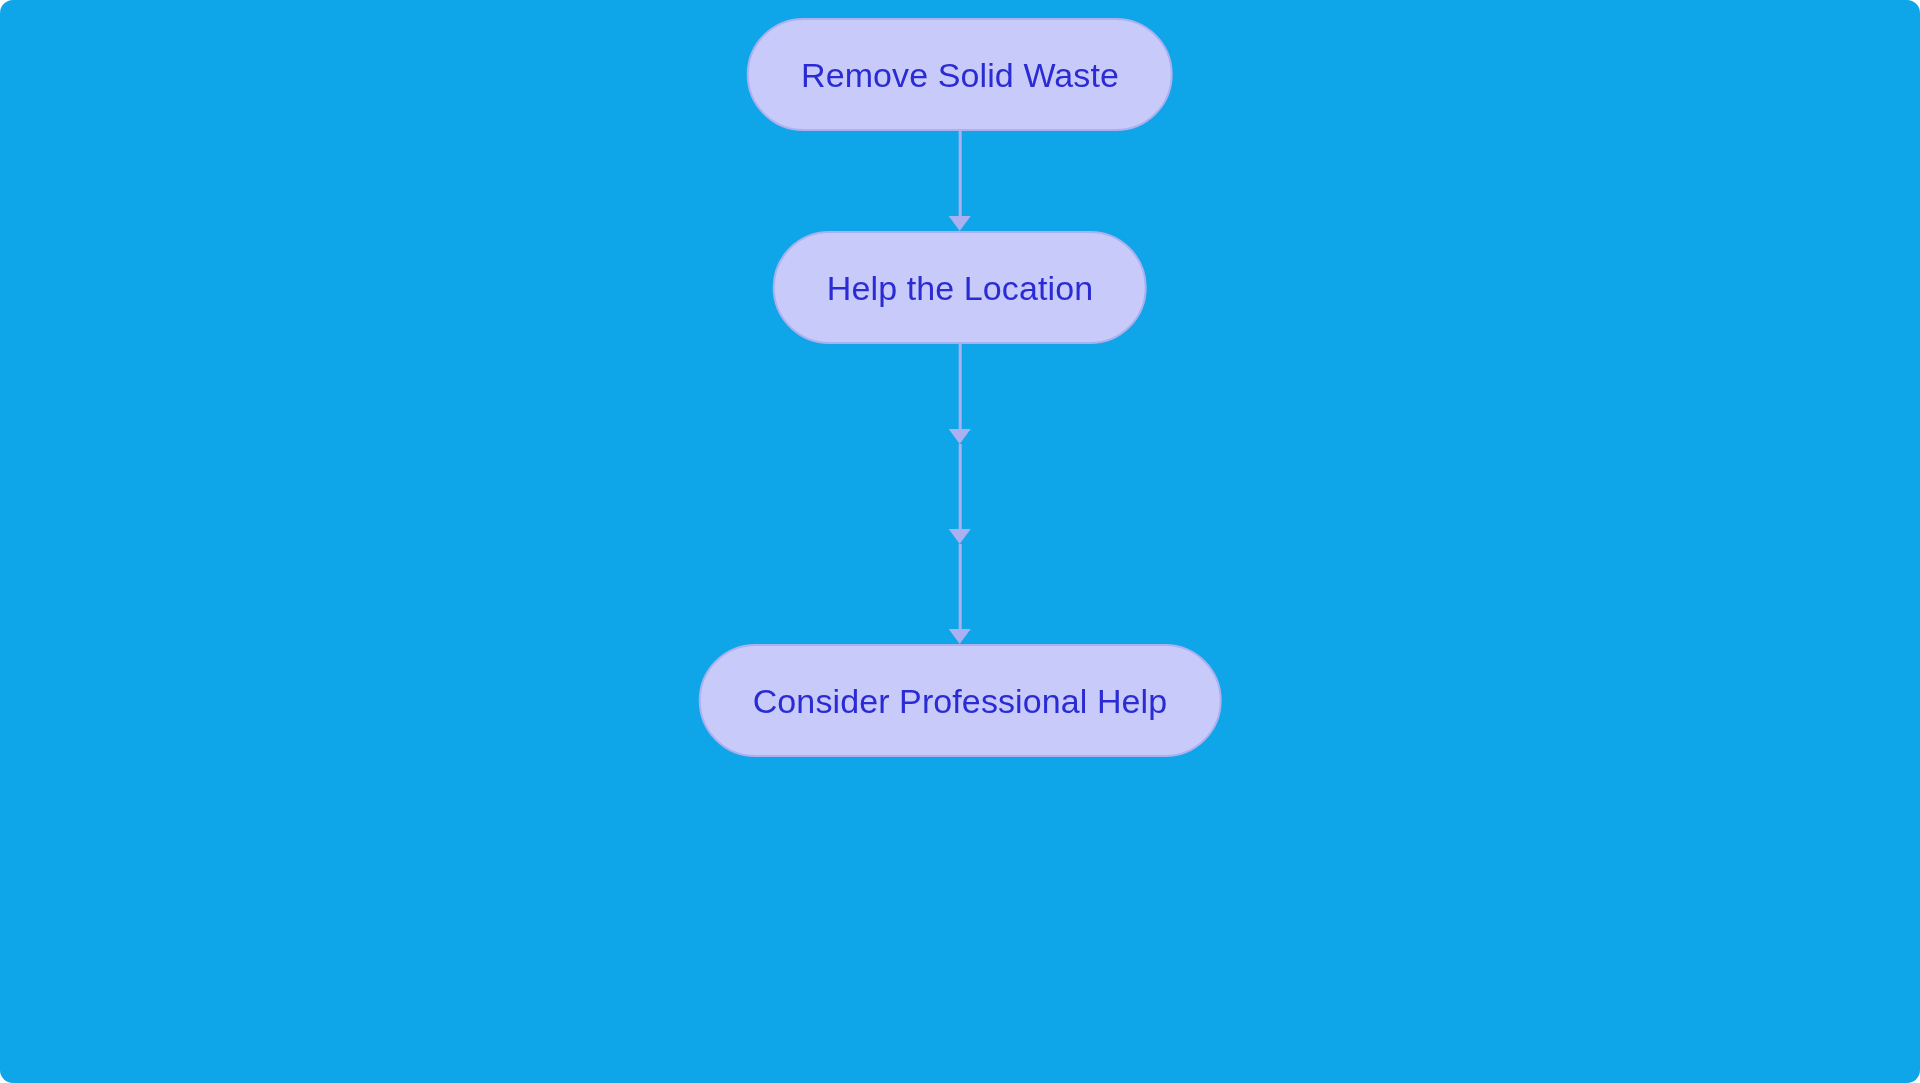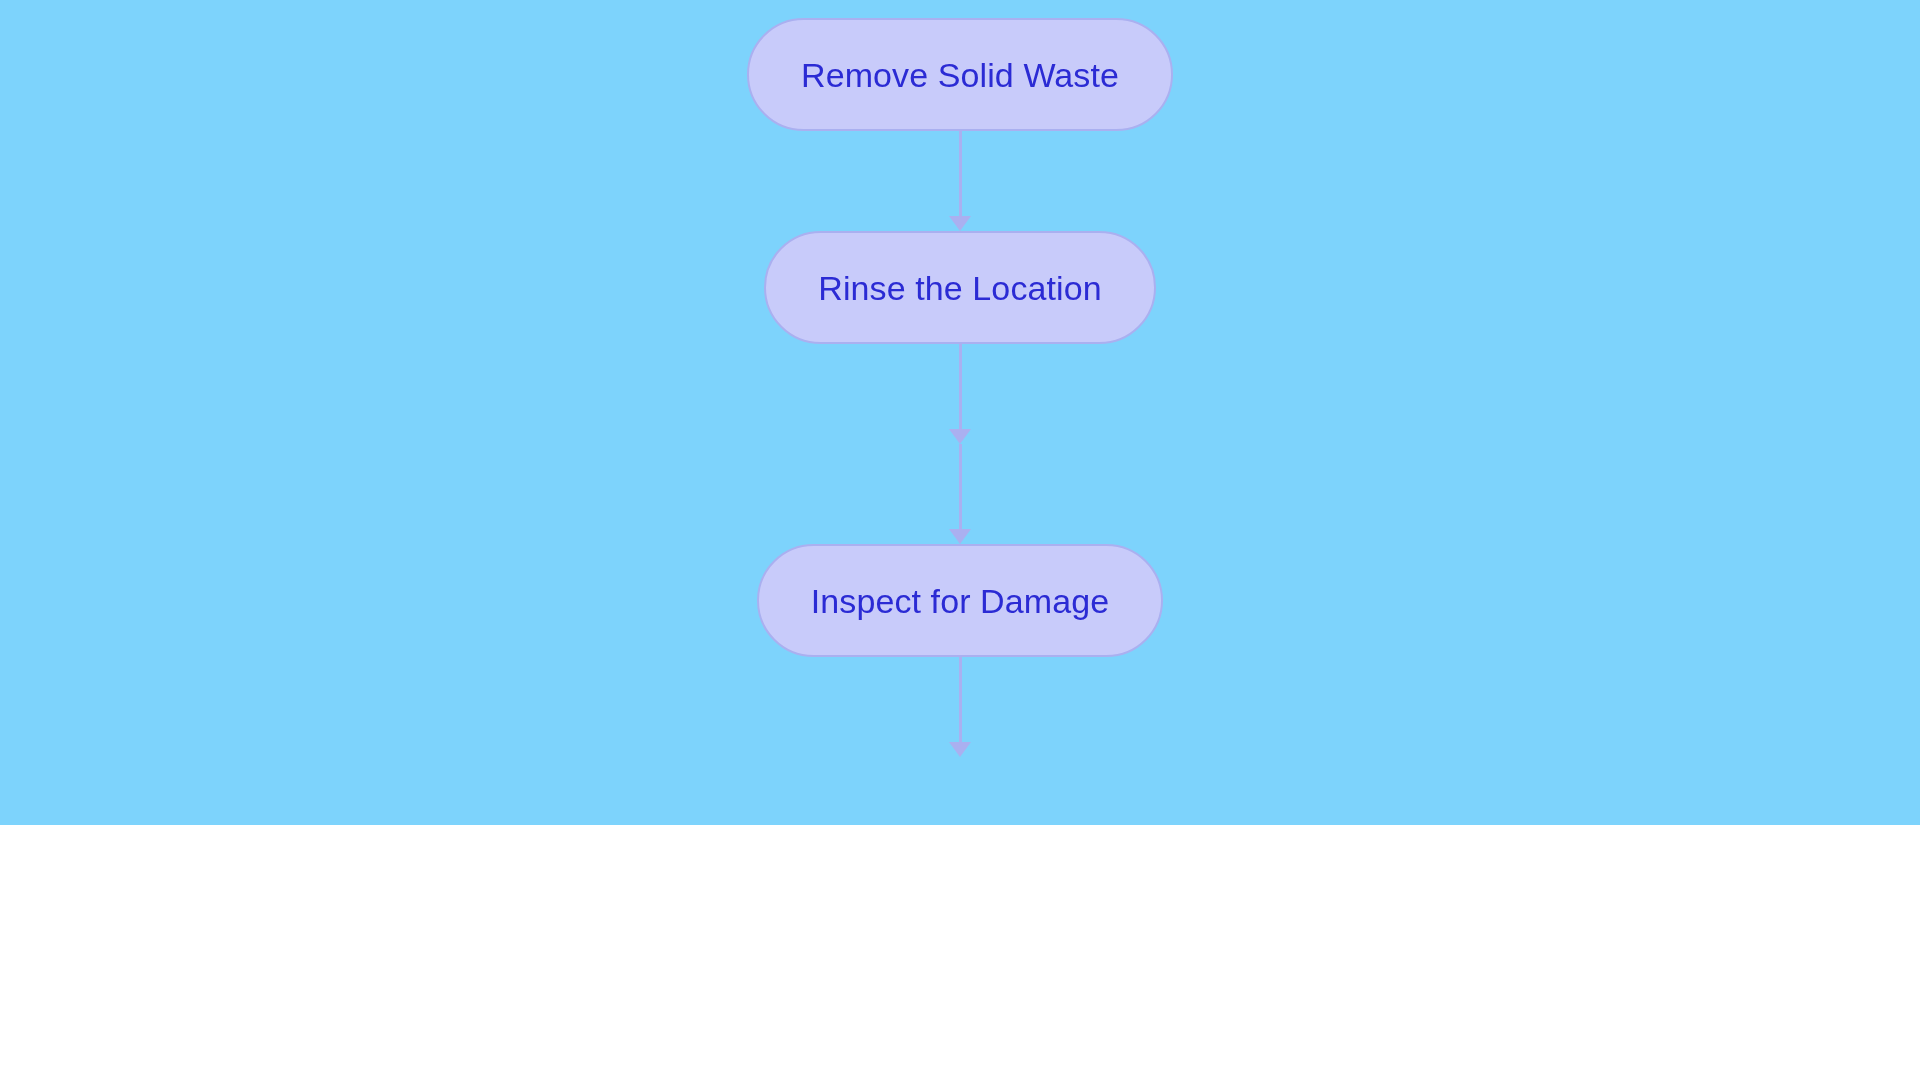--- a/index.html
+++ b/index.html
@@ -10,25 +10,26 @@
   body {
     width: 1920px;
     height: 1083px;
     font-family: "Liberation Sans", sans-serif;
     overflow: hidden;
   }
 
   .flowchart {
     position: relative;
     width: 1920px;
-    height: 825px;
-    background: #7dd3fc;
+    height: 1083px;
+    background: #0ea5e9;
     display: flex;
     flex-direction: column;
     align-items: center;
+    border-radius: 13px;
   }
 
   .chain {
     position: absolute;
     left: 50%;
     transform: translateX(-50%);
     top: 18px;
     display: flex;
     flex-direction: column;
     align-items: center;
@@ -90,38 +91,38 @@
     <div class="node">
       <span class="node-label">Remove Solid Waste</span>
     </div>
 
     <div class="connector">
       <div class="connector-line"></div>
       <div class="connector-head"></div>
     </div>
 
     <div class="node">
-      <span class="node-label">Rinse the Location</span>
+      <span class="node-label">Help the Location</span>
     </div>
 
     <div class="connector">
       <div class="connector-line"></div>
       <div class="connector-head"></div>
     </div>
 
 
     <div class="connector">
       <div class="connector-line"></div>
       <div class="connector-head"></div>
     </div>
 
-    <div class="node">
-      <span class="node-label">Inspect for Damage</span>
-    </div>
 
     <div class="connector">
       <div class="connector-line"></div>
       <div class="connector-head"></div>
     </div>
 
+    <div class="node">
+      <span class="node-label">Consider Professional Help</span>
+    </div>
 
   </div>
 </div>
 
 </body></html>

